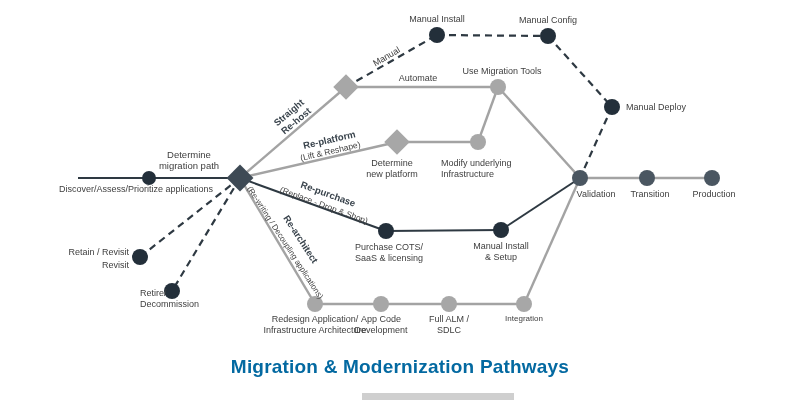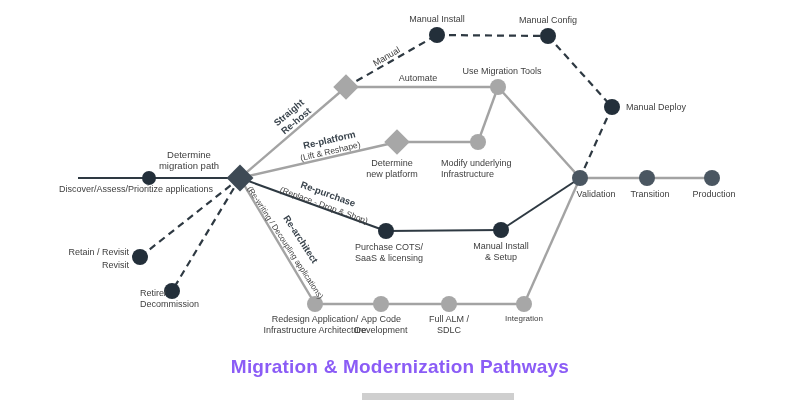--- a/index.html
+++ b/index.html
@@ -19,21 +19,21 @@
     font-family: "Liberation Sans", sans-serif;
   }
   .title {
     position: absolute;
     top: 356px;
     left: 0;
     width: 100%;
     text-align: center;
     font-size: 19px;
     font-weight: bold;
-    color: #8b5cf6;
+    color: #0369a1;
     letter-spacing: 0.2px;
   }
   .bottom-bar {
     position: absolute;
     left: 362px;
     top: 393px;
     width: 152px;
     height: 7px;
     background: #cfcfcf;
   }

